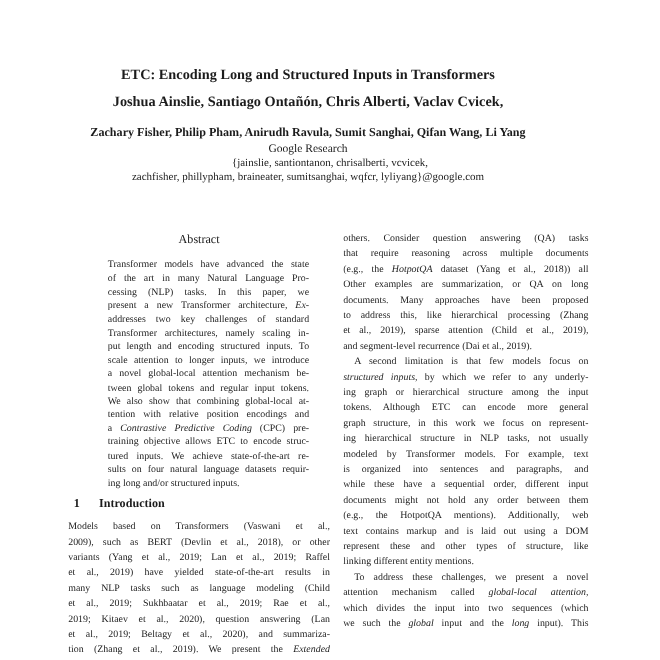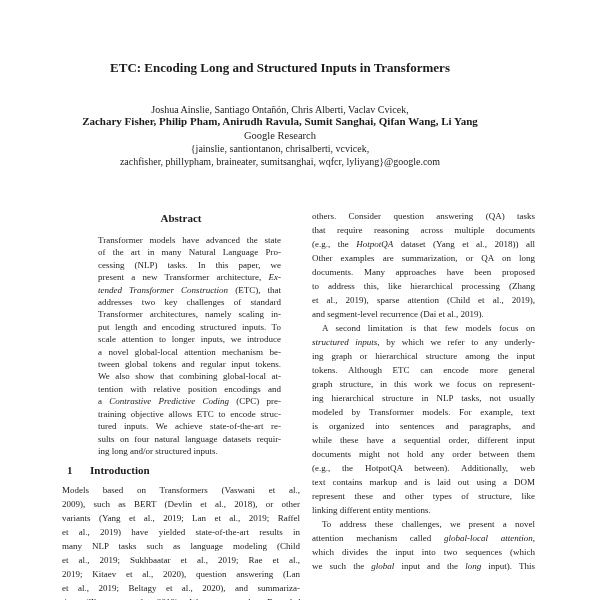--- a/index.html
+++ b/index.html
@@ -9,35 +9,35 @@
     color: #1c1c1c;
     font-family: "Liberation Serif", "DejaVu Serif", serif;
     overflow: hidden;
     position: relative;
   }
   .page { position: absolute; inset: 0; background: #ffffff; }
 
   
   .hline { position: absolute; left: 0; width: 560px; text-align: center; white-space: nowrap; }
   .title-line   { top: 60px;  font-size: 13px;   font-weight: bold; }
-  .authors-1    { top: 104px; font-size: 10px;   font-weight: normal; }
+  .authors-1    { top: 84px; font-size: 13px;   font-weight: bold; }
   .authors-2    { top: 115px; font-size: 11px;   font-weight: bold; }
   .affil-line   { top: 130px; font-size: 10.5px; text-align: center; }
-  .email-1      { top: 143px; font-size: 10px;   }
+  .email-1      { top: 143px; font-size: 10px; padding-left: 20px;   }
   .email-2      { top: 156px; font-size: 10px;   }
 
   
   .col { position: absolute; top: 209px; bottom: 0; overflow: hidden; }
   .col-left  { left: 62px;  width: 238px; }
   .col-right { left: 312px; width: 223px; }
 
   .abs-head {
     margin-top: 3px;
     font-size: 11px; line-height: 13px;
-    font-weight: bold; text-align: center;
+    font-weight: normal; text-align: center;
   }
   .abs-body {
     margin: 9px 19px 0 36px;
     font-size: 9px; line-height: 12.4px;
   }
   .sec-head {
     margin-top: 7px; padding-left: 5px;
     font-size: 11px; line-height: 13px;
     font-weight: bold;
     display: flex;
@@ -64,21 +64,20 @@
   <div class="hline email-1">{jainslie, santiontanon, chrisalberti, vcvicek,</div>
   <div class="hline email-2">zachfisher, phillypham, braineater, sumitsanghai, wqfcr, lyliyang}@google.com</div>
 
   <div class="col col-left">
     <div class="abs-head">Abstract</div>
     <div class="abs-body">
         <div class="tline"><span>Transformer models have advanced the state</span></div>
         <div class="tline"><span>of the art in many Natural Language Pro-</span></div>
         <div class="tline"><span>cessing (NLP) tasks.  In this paper, we</span></div>
         <div class="tline"><span>present a new Transformer architecture, </span><span class="it">Ex-</span></div>
-        <div class="tline"><span class="it">tended Transformer Construction</span><span> (ETC), that</span></div>
         <div class="tline"><span>addresses two key challenges of standard</span></div>
         <div class="tline"><span>Transformer architectures, namely scaling in-</span></div>
         <div class="tline"><span>put length and encoding structured inputs. To</span></div>
         <div class="tline"><span>scale attention to longer inputs, we introduce</span></div>
         <div class="tline"><span>a novel global-local attention mechanism be-</span></div>
         <div class="tline"><span>tween global tokens and regular input tokens.</span></div>
         <div class="tline"><span>We also show that combining global-local at-</span></div>
         <div class="tline"><span>tention with relative position encodings and</span></div>
         <div class="tline"><span>a </span><span class="it">Contrastive Predictive Coding</span><span> (CPC) pre-</span></div>
         <div class="tline"><span>training objective allows ETC to encode struc-</span></div>
@@ -118,21 +117,21 @@
         <div class="tline indent"><span>A second limitation is that few models focus on</span></div>
         <div class="tline"><span class="it">structured inputs</span><span>, by which we refer to any underly-</span></div>
         <div class="tline"><span>ing graph or hierarchical structure among the input</span></div>
         <div class="tline"><span>tokens.  Although ETC can encode more general</span></div>
         <div class="tline"><span>graph structure, in this work we focus on represent-</span></div>
         <div class="tline"><span>ing hierarchical structure in NLP tasks, not usually</span></div>
         <div class="tline"><span>modeled by Transformer models. For example, text</span></div>
         <div class="tline"><span>is organized into sentences and paragraphs, and</span></div>
         <div class="tline"><span>while these have a sequential order, different input</span></div>
         <div class="tline"><span>documents might not hold any order between them</span></div>
-        <div class="tline"><span>(e.g., the HotpotQA between).  Additionally, web</span></div>
+        <div class="tline"><span>(e.g., the HotpotQA mentions).  Additionally, web</span></div>
         <div class="tline"><span>text contains markup and is laid out using a DOM</span></div>
         <div class="tline"><span>represent these and other types of structure, like</span></div>
         <div class="tline final"><span>linking different entity mentions.</span></div>
       </div>
     <div class="body-text">
         <div class="tline indent"><span>To address these challenges, we present a novel</span></div>
         <div class="tline"><span>attention mechanism called </span><span class="it">global-local attention</span><span>,</span></div>
         <div class="tline"><span>which divides the input into two sequences (which</span></div>
         <div class="tline"><span>we such the </span><span class="it">global</span><span> input and the </span><span class="it">long</span><span> input). This</span></div>
       </div>

